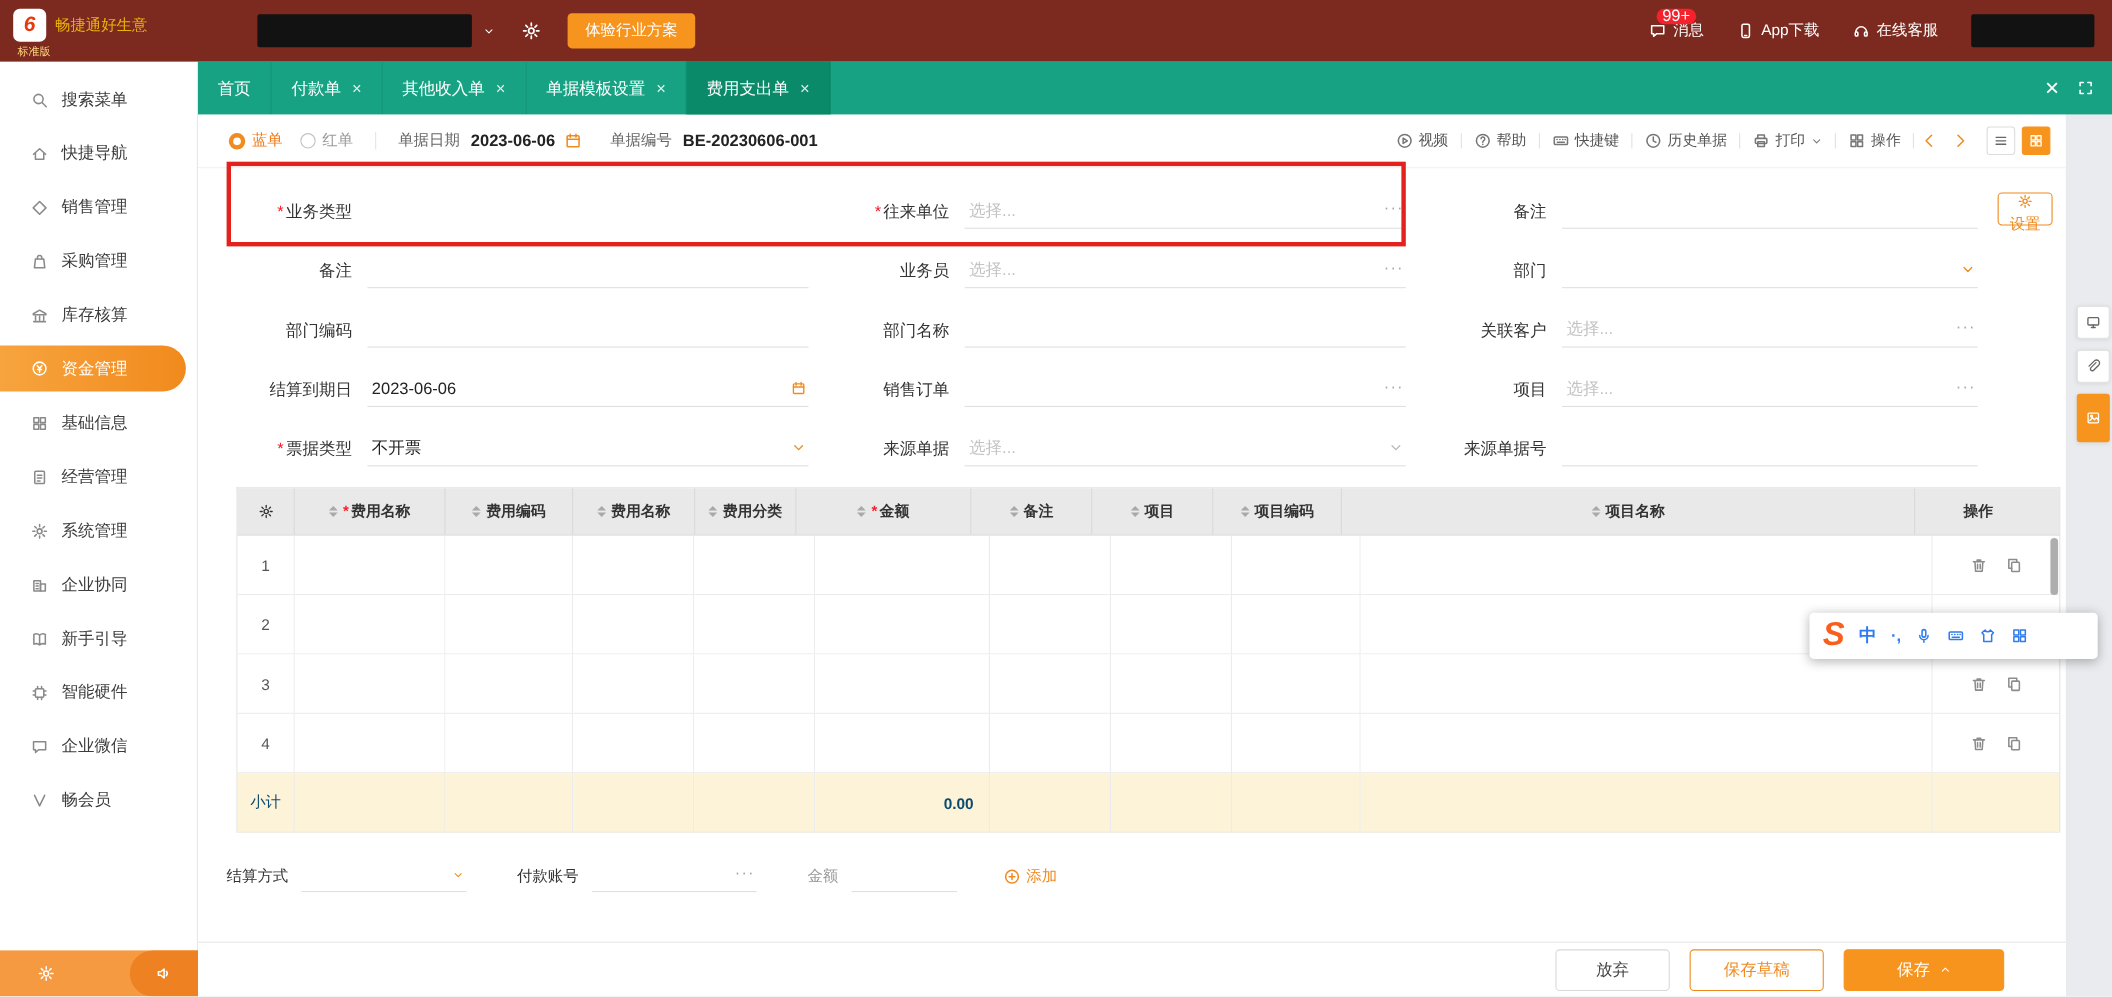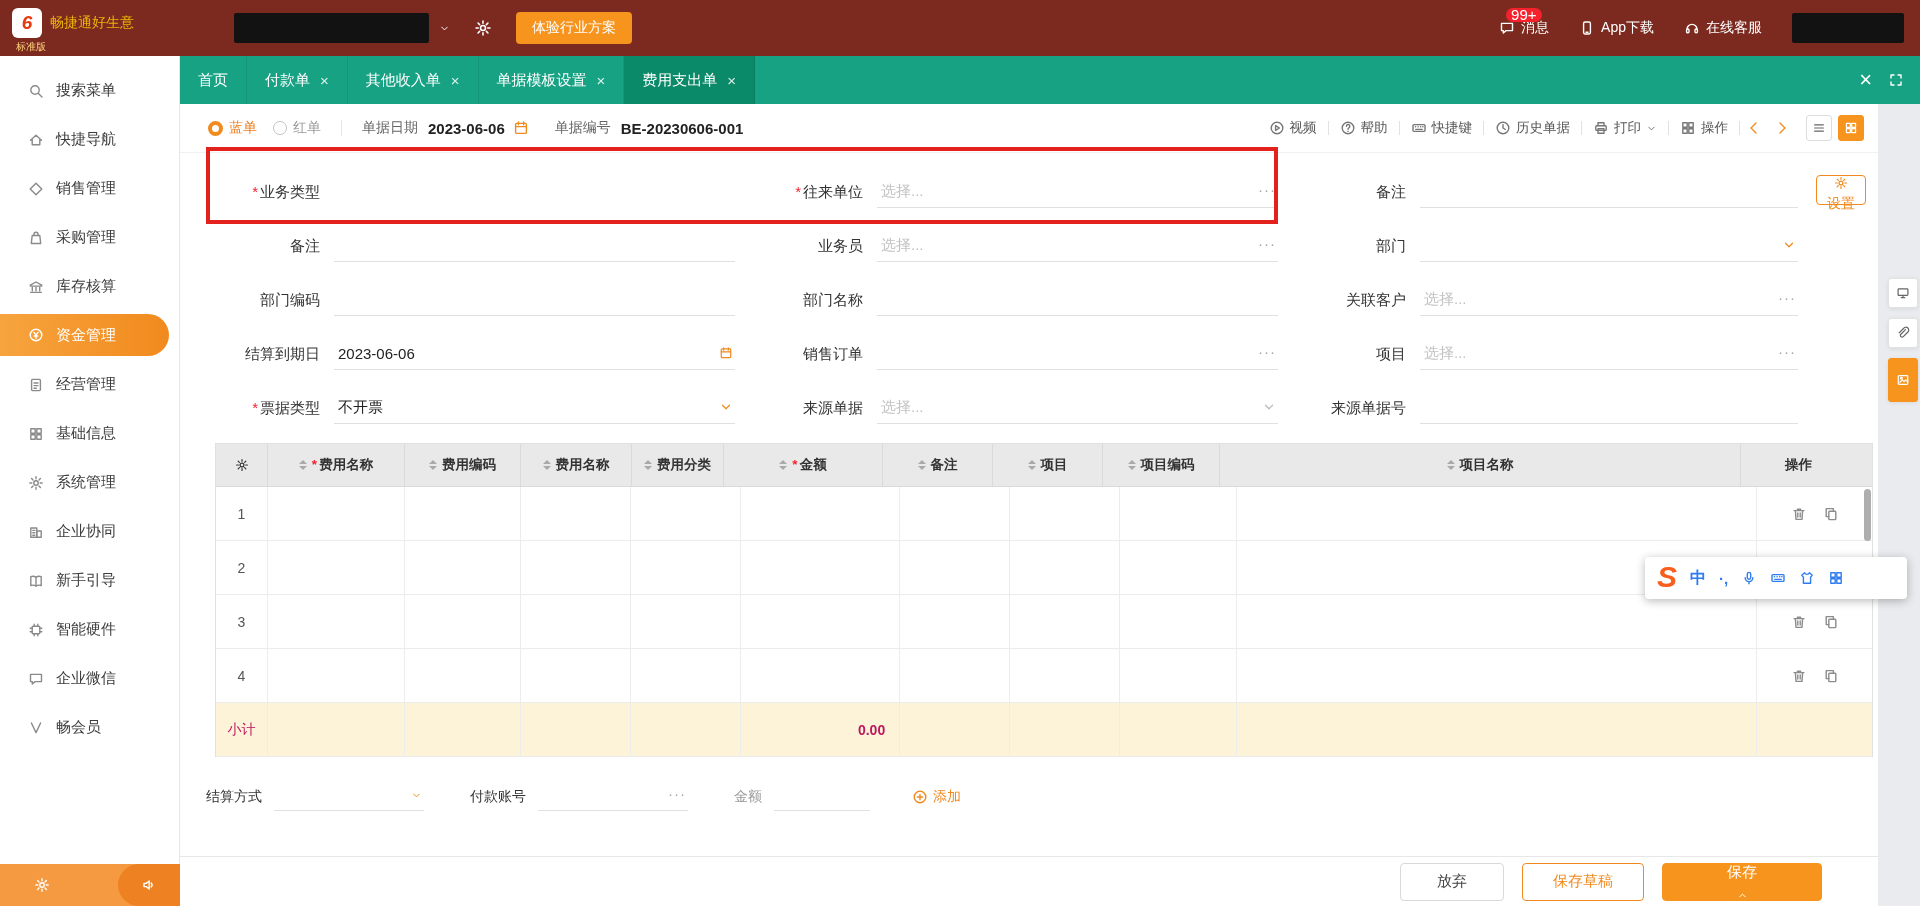--- a/index.html
+++ b/index.html
@@ -95,40 +95,40 @@
   .th-row { background:#e9e9e9; height:43px; border-bottom:1px solid #d9d9d9; }
   .th { display:flex; align-items:center; justify-content:center; gap:5px; font-size:13.5px; font-weight:700; color:#333; border-right:1px solid #dadada; height:100%; cursor:pointer; }
   .trow > div:last-child { border-right:none; }
   .sort { display:inline-flex; flex-direction:column; gap:2px; }
   .sort i { display:block; width:0; height:0; border-left:4px solid transparent; border-right:4px solid transparent; }
   .sort .up { border-bottom:4px solid #a9a9a9; }
   .sort .dn { border-top:4px solid #a9a9a9; }
   .td { height:54px; border-right:1px solid #ececec; border-bottom:1px solid #ececec; display:flex; align-items:center; justify-content:center; font-size:14px; color:#555; background:#fff; }
   .td.ops { gap:16px; color:#8c8c8c; }
   .td.ops .icn { cursor:pointer; }
-  .sub-row .td { background:#fcf3d9; color:#be185d;text-align:center; }
+  .sub-row .td { background:#fcf3d9; color:#0c4a6e;text-align:center; }
   .td.sub-amount { justify-content:flex-end; padding-right:14px; font-weight:700; }
   .scroll-thumb { position:absolute; right:1px; top:45px; width:7px; height:52px; background:#aeaeae; border-radius:4px; cursor:pointer; }
 
   
   .quick-row { margin-top:26px; padding-left:26px; display:flex; align-items:center; font-size:14px; color:#333; }
   .q-input { width:150px; border-bottom:1px solid #e0e0e0; height:28px; margin-left:12px; position:relative; cursor:text; }
   .q-ctrl { position:absolute; right:2px; top:7px; color:#ef8b1f; cursor:pointer; }
   .q-ctrl.dots { color:#a6a6a6; top:2px; font-size:15px; letter-spacing:1px; }
   .q-gap { width:46px; }
   .amount-label { color:#9a9a9a; }
   .q-input.short { width:96px; }
   .add-link { display:flex; align-items:center; gap:5px; color:#f08a1f; margin-left:42px; cursor:pointer; }
   .add-link .icn { color:#f08a1f; }
 
   .action-bar { position:absolute; left:0; bottom:0; width:100%; height:50px; background:#fff; border-top:1px solid #e7e7e7; display:flex; align-items:center; justify-content:flex-end; gap:18px; padding-right:56px; }
   .btn { height:38px; border-radius:4px; font-size:15px; display:flex; align-items:center; justify-content:center; cursor:pointer; font-family:inherit; }
   .btn-discard { width:104px; background:#fff; border:1px solid #d9d9d9; color:#444; }
   .btn-draft { width:122px; background:#fff; border:1px solid #f08a1f; color:#f08a1f; }
-  .btn-save { width:160px; background:#f7941e; border:1px solid #f7941e; color:#fff; gap:8px;flex-direction:column; }
+  .btn-save { width:146px; background:#f7941e; border:1px solid #f7941e; color:#fff; gap:8px; }
 
   
   .annotation-rect { position:absolute; left:206px; top:147px; width:1072px; height:77px; border:4px solid #e3211d; z-index:40; pointer-events:none; }
   .ime-bar { position:absolute; left:1645px; top:557px; width:262px; height:42px; background:#fff; border-radius:4px; box-shadow:0 2px 10px rgba(0,0,0,.28); display:flex; align-items:center; gap:13px; padding:0 12px; z-index:45; }
   .ime-s { font-size:30px; font-weight:900; font-style:italic; color:#f95e1d; line-height:1; margin-top:-2px; }
   .ime-zh { color:#2e7cf0; font-size:16px; font-weight:700; cursor:pointer; }
   .ime-punct { color:#2e7cf0; font-size:15px; font-weight:700; cursor:pointer; }
   .ime-bar .icn { color:#2e7cf0; cursor:pointer; }
   .float-tools { position:absolute; right:2px; top:278px; display:flex; flex-direction:column; gap:10px; z-index:30; }
   .ft { width:30px; height:30px; background:#fff; border:1px solid #e2e2e2; border-radius:3px; display:flex; align-items:center; justify-content:center; color:#666; box-shadow:0 1px 4px rgba(0,0,0,.08); cursor:pointer; }
@@ -277,36 +277,36 @@
             <svg viewBox="0 0 16 16" fill="none" stroke="currentColor" stroke-width="1.4" stroke-linecap="round" stroke-linejoin="round">
               <circle cx="8" cy="8" r="5.8"></circle>
               <path d="M5.9 5.4L8 8l2.1-2.6M8 8v3.4M6.2 9h3.6"></path>
             </svg>
           </span>
           <span>资金管理</span>
         </div>
         <div class="side-item">
           <span class="icn">
             <svg viewBox="0 0 16 16" fill="none" stroke="currentColor" stroke-width="1.4" stroke-linecap="round" stroke-linejoin="round">
-              <rect x="3.6" y="2.4" width="8.8" height="11.2" rx="1"></rect>
-              <path d="M6 6h4M6 8.6h4M6 11.2h2.4"></path>
-            </svg>
-          </span>
-          <span>经营管理</span>
-        </div>
-        <div class="side-item">
-          <span class="icn">
-            <svg viewBox="0 0 16 16" fill="none" stroke="currentColor" stroke-width="1.4" stroke-linecap="round" stroke-linejoin="round">
               <rect x="2.8" y="2.8" width="4.4" height="4.4"></rect>
               <rect x="8.8" y="2.8" width="4.4" height="4.4"></rect>
               <rect x="2.8" y="8.8" width="4.4" height="4.4"></rect>
               <rect x="8.8" y="8.8" width="4.4" height="4.4"></rect>
             </svg>
           </span>
           <span>基础信息</span>
+        </div>
+        <div class="side-item">
+          <span class="icn">
+            <svg viewBox="0 0 16 16" fill="none" stroke="currentColor" stroke-width="1.4" stroke-linecap="round" stroke-linejoin="round">
+              <rect x="3.6" y="2.4" width="8.8" height="11.2" rx="1"></rect>
+              <path d="M6 6h4M6 8.6h4M6 11.2h2.4"></path>
+            </svg>
+          </span>
+          <span>经营管理</span>
         </div>
         <div class="side-item">
           <span class="icn">
             <svg viewBox="0 0 16 16" fill="none" stroke="currentColor" stroke-width="1.4" stroke-linecap="round" stroke-linejoin="round">
               <circle cx="8" cy="8" r="2.2"></circle>
               <path d="M8 1.8v2M8 12.2v2M1.8 8h2M12.2 8h2M3.6 3.6l1.4 1.4M11 11l1.4 1.4M12.4 3.6L11 5M5 11l-1.4 1.4"></path>
             </svg>
           </span>
           <span>系统管理</span>
         </div>

